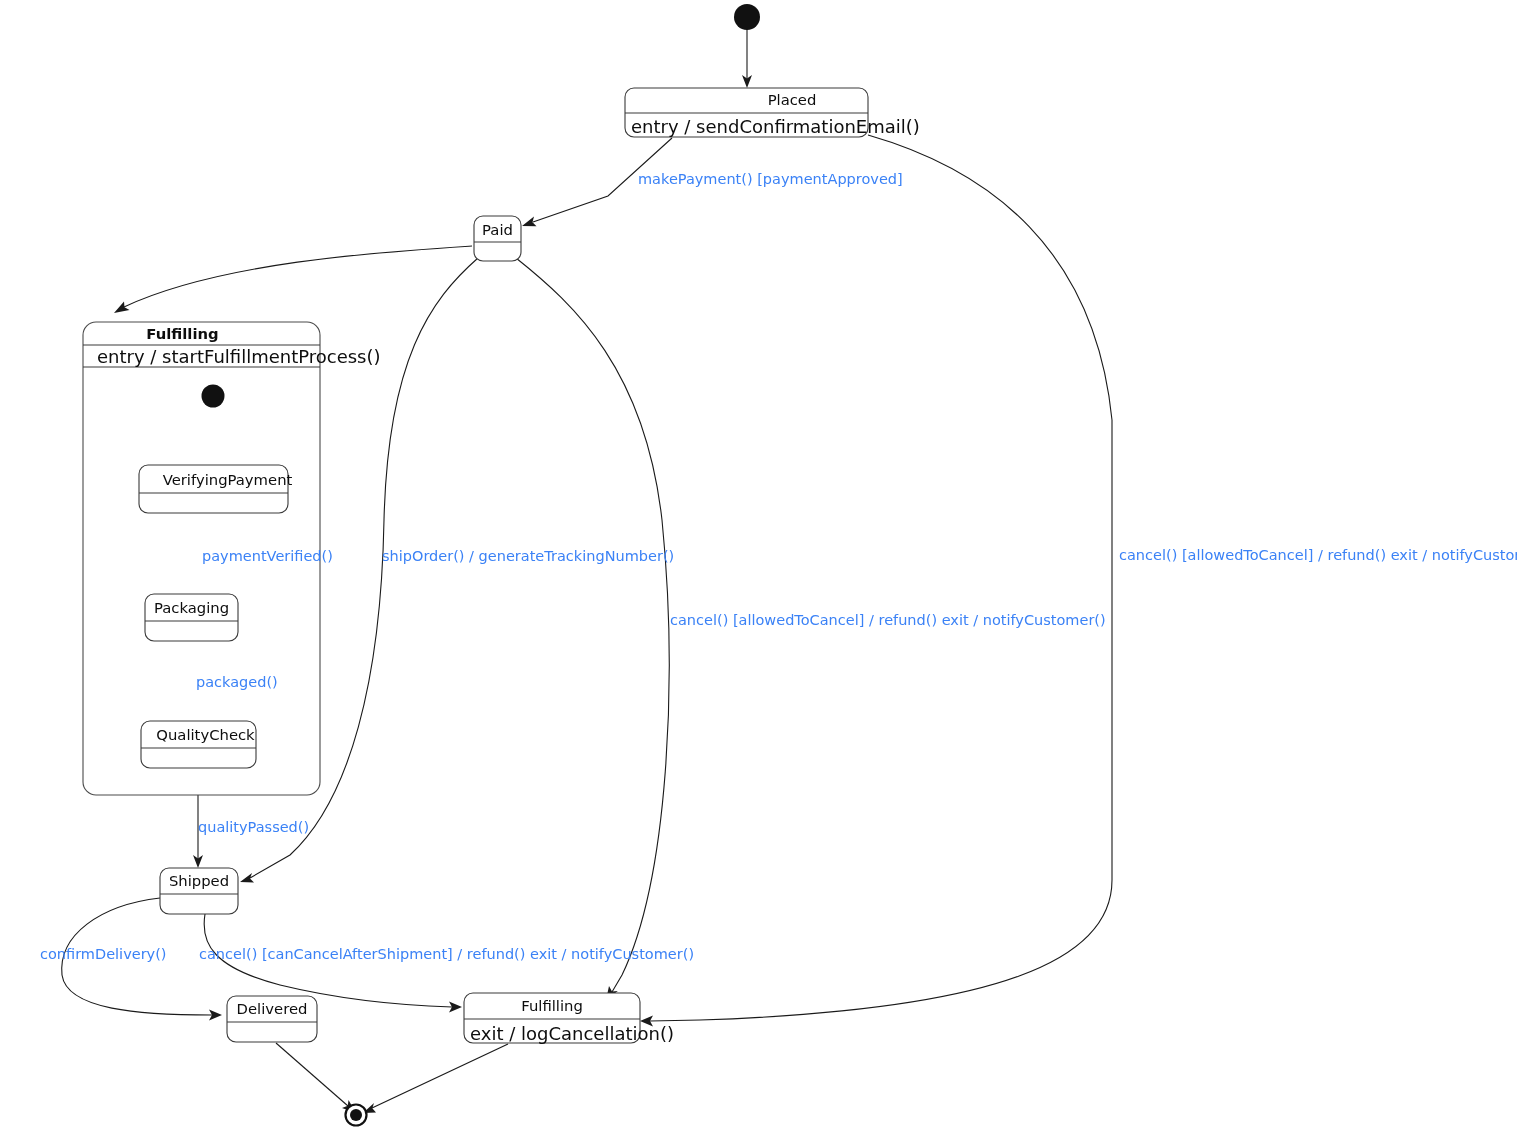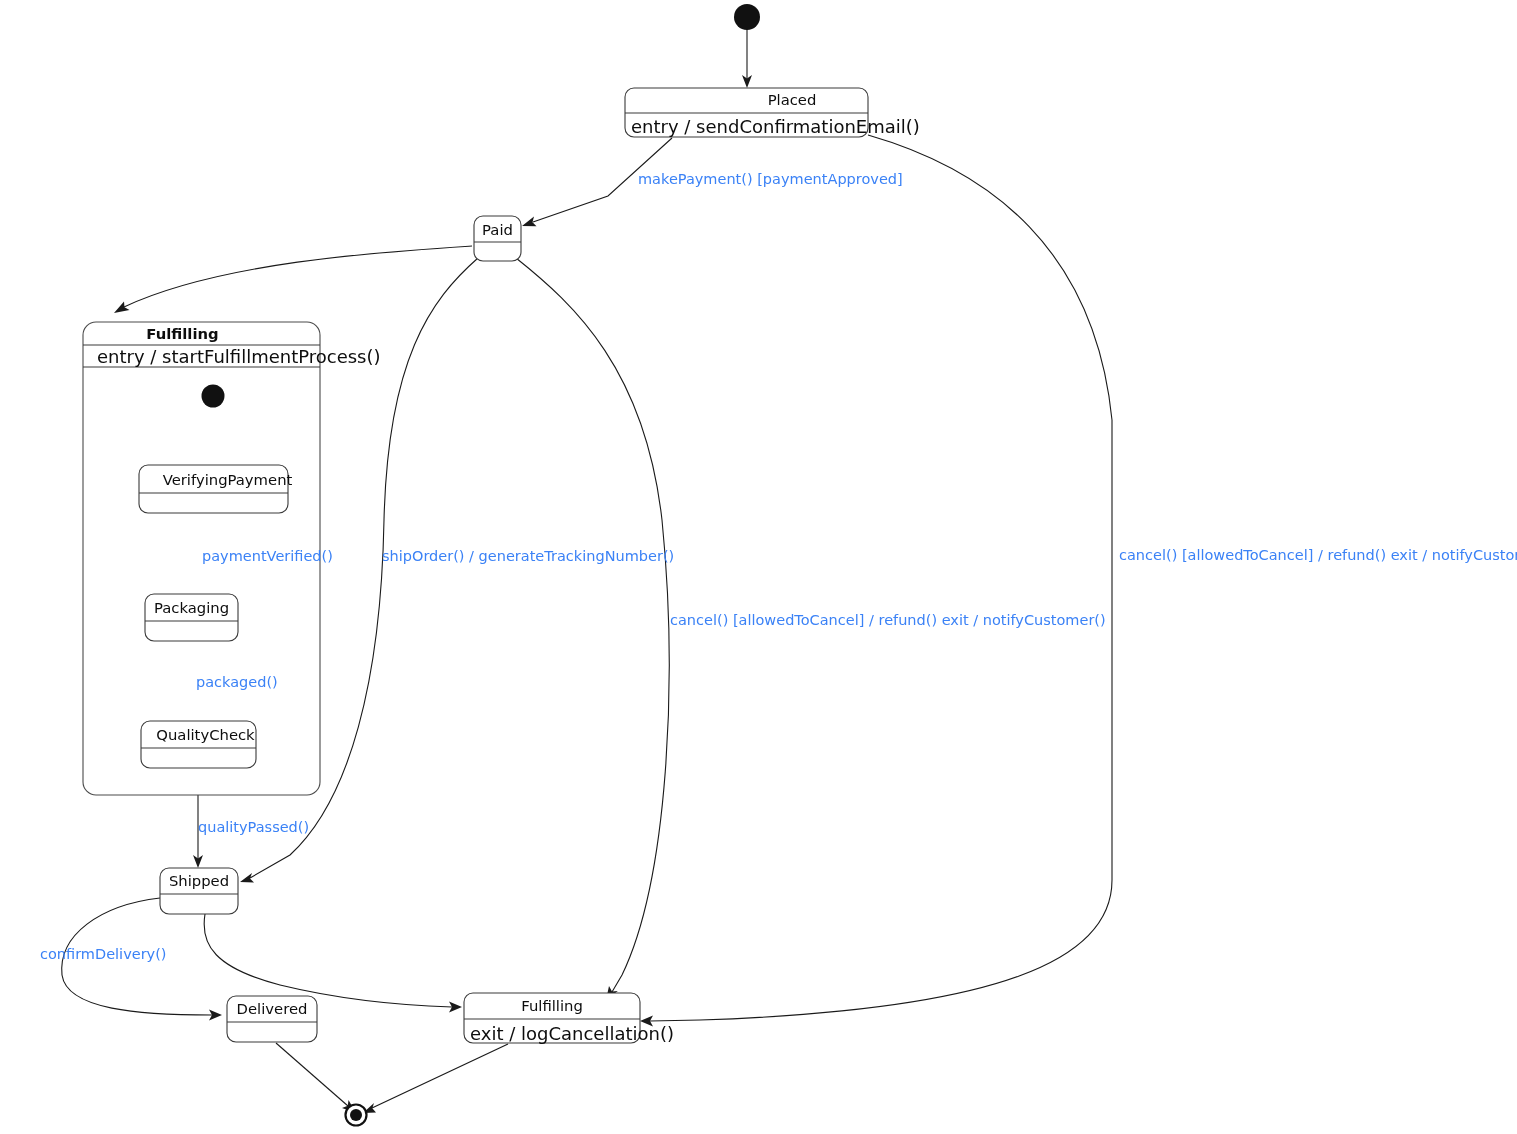--- a/index.html
+++ b/index.html
@@ -245,18 +245,19 @@
   <div class="lbl" style="left:382px; top:549px;">shipOrder() / generateTrackingNumber()</div>
 
   <div class="lbl" style="left:202px; top:549px;">paymentVerified()</div>
 
   <div class="lbl" style="left:196px; top:675px;">packaged()</div>
 
   <div class="lbl" style="left:198px; top:820px;">qualityPassed()</div>
 
   <div class="lbl" style="left:40px; top:947px;">confirmDelivery()</div>
 
+  <div class="lbl" style="left:199px; top:947px;">cancel() [canCancelAfterShipment] / refund() exit / notifyCustomer()</div>
 
   <div class="lbl" style="left:670px; top:613px;">cancel() [allowedToCancel] / refund() exit / notifyCustomer()</div>
 
   <div class="lbl" style="left:1119px; top:548px;">cancel() [allowedToCancel] / refund() exit / notifyCustomer()</div>
 
 </div>
 
 </body></html>

